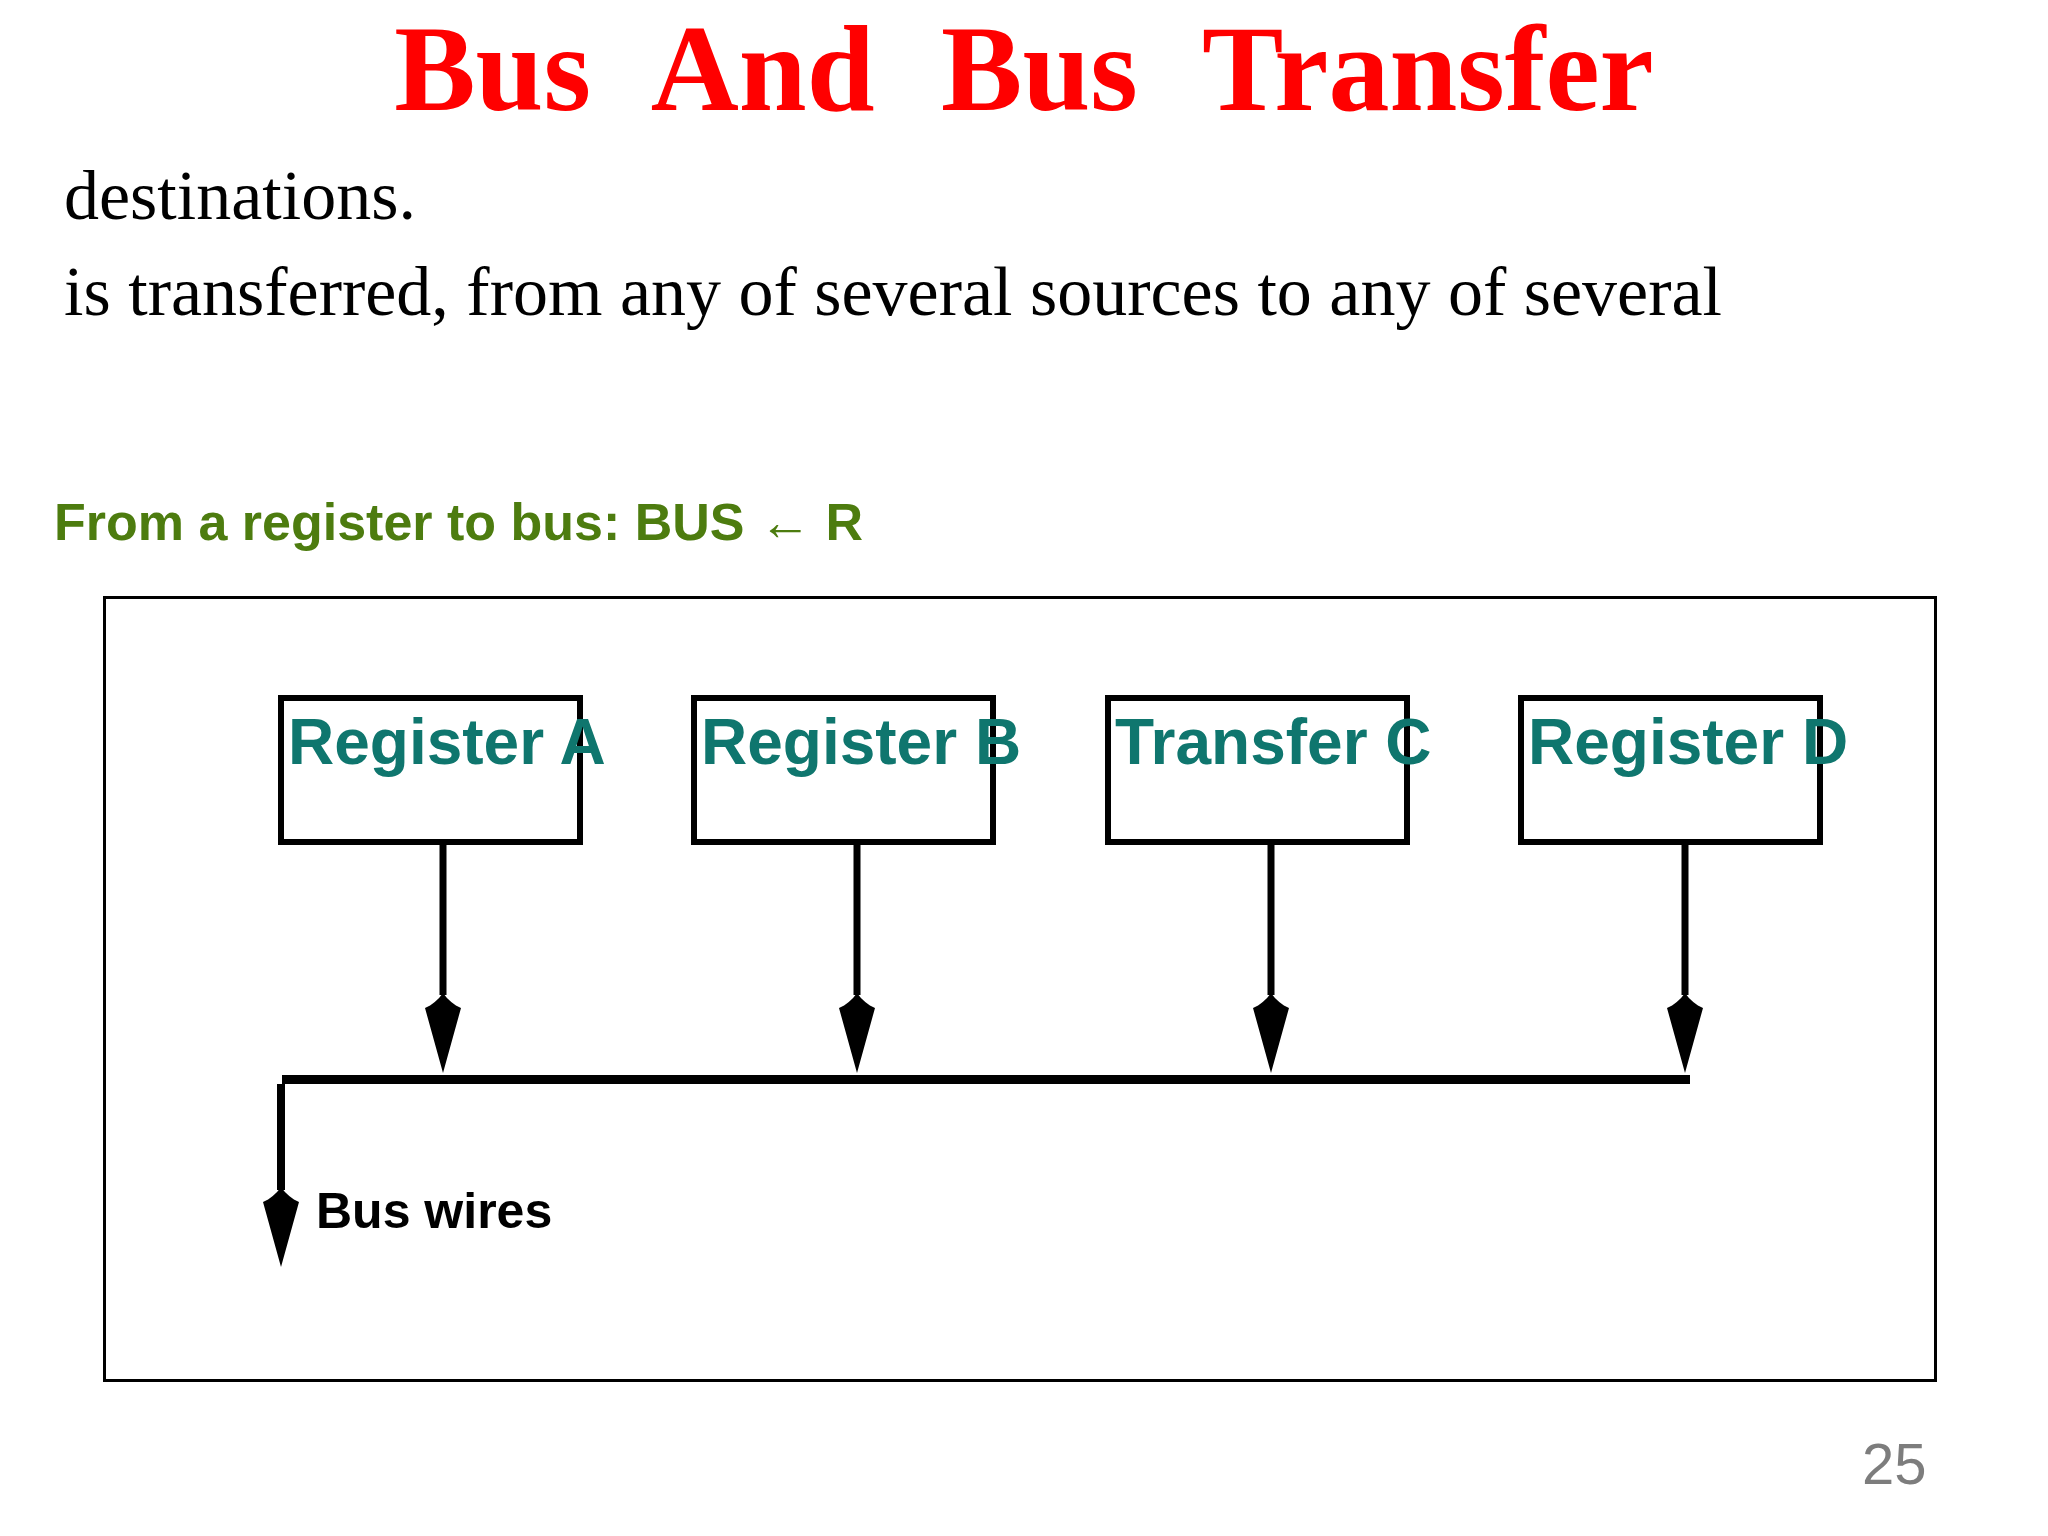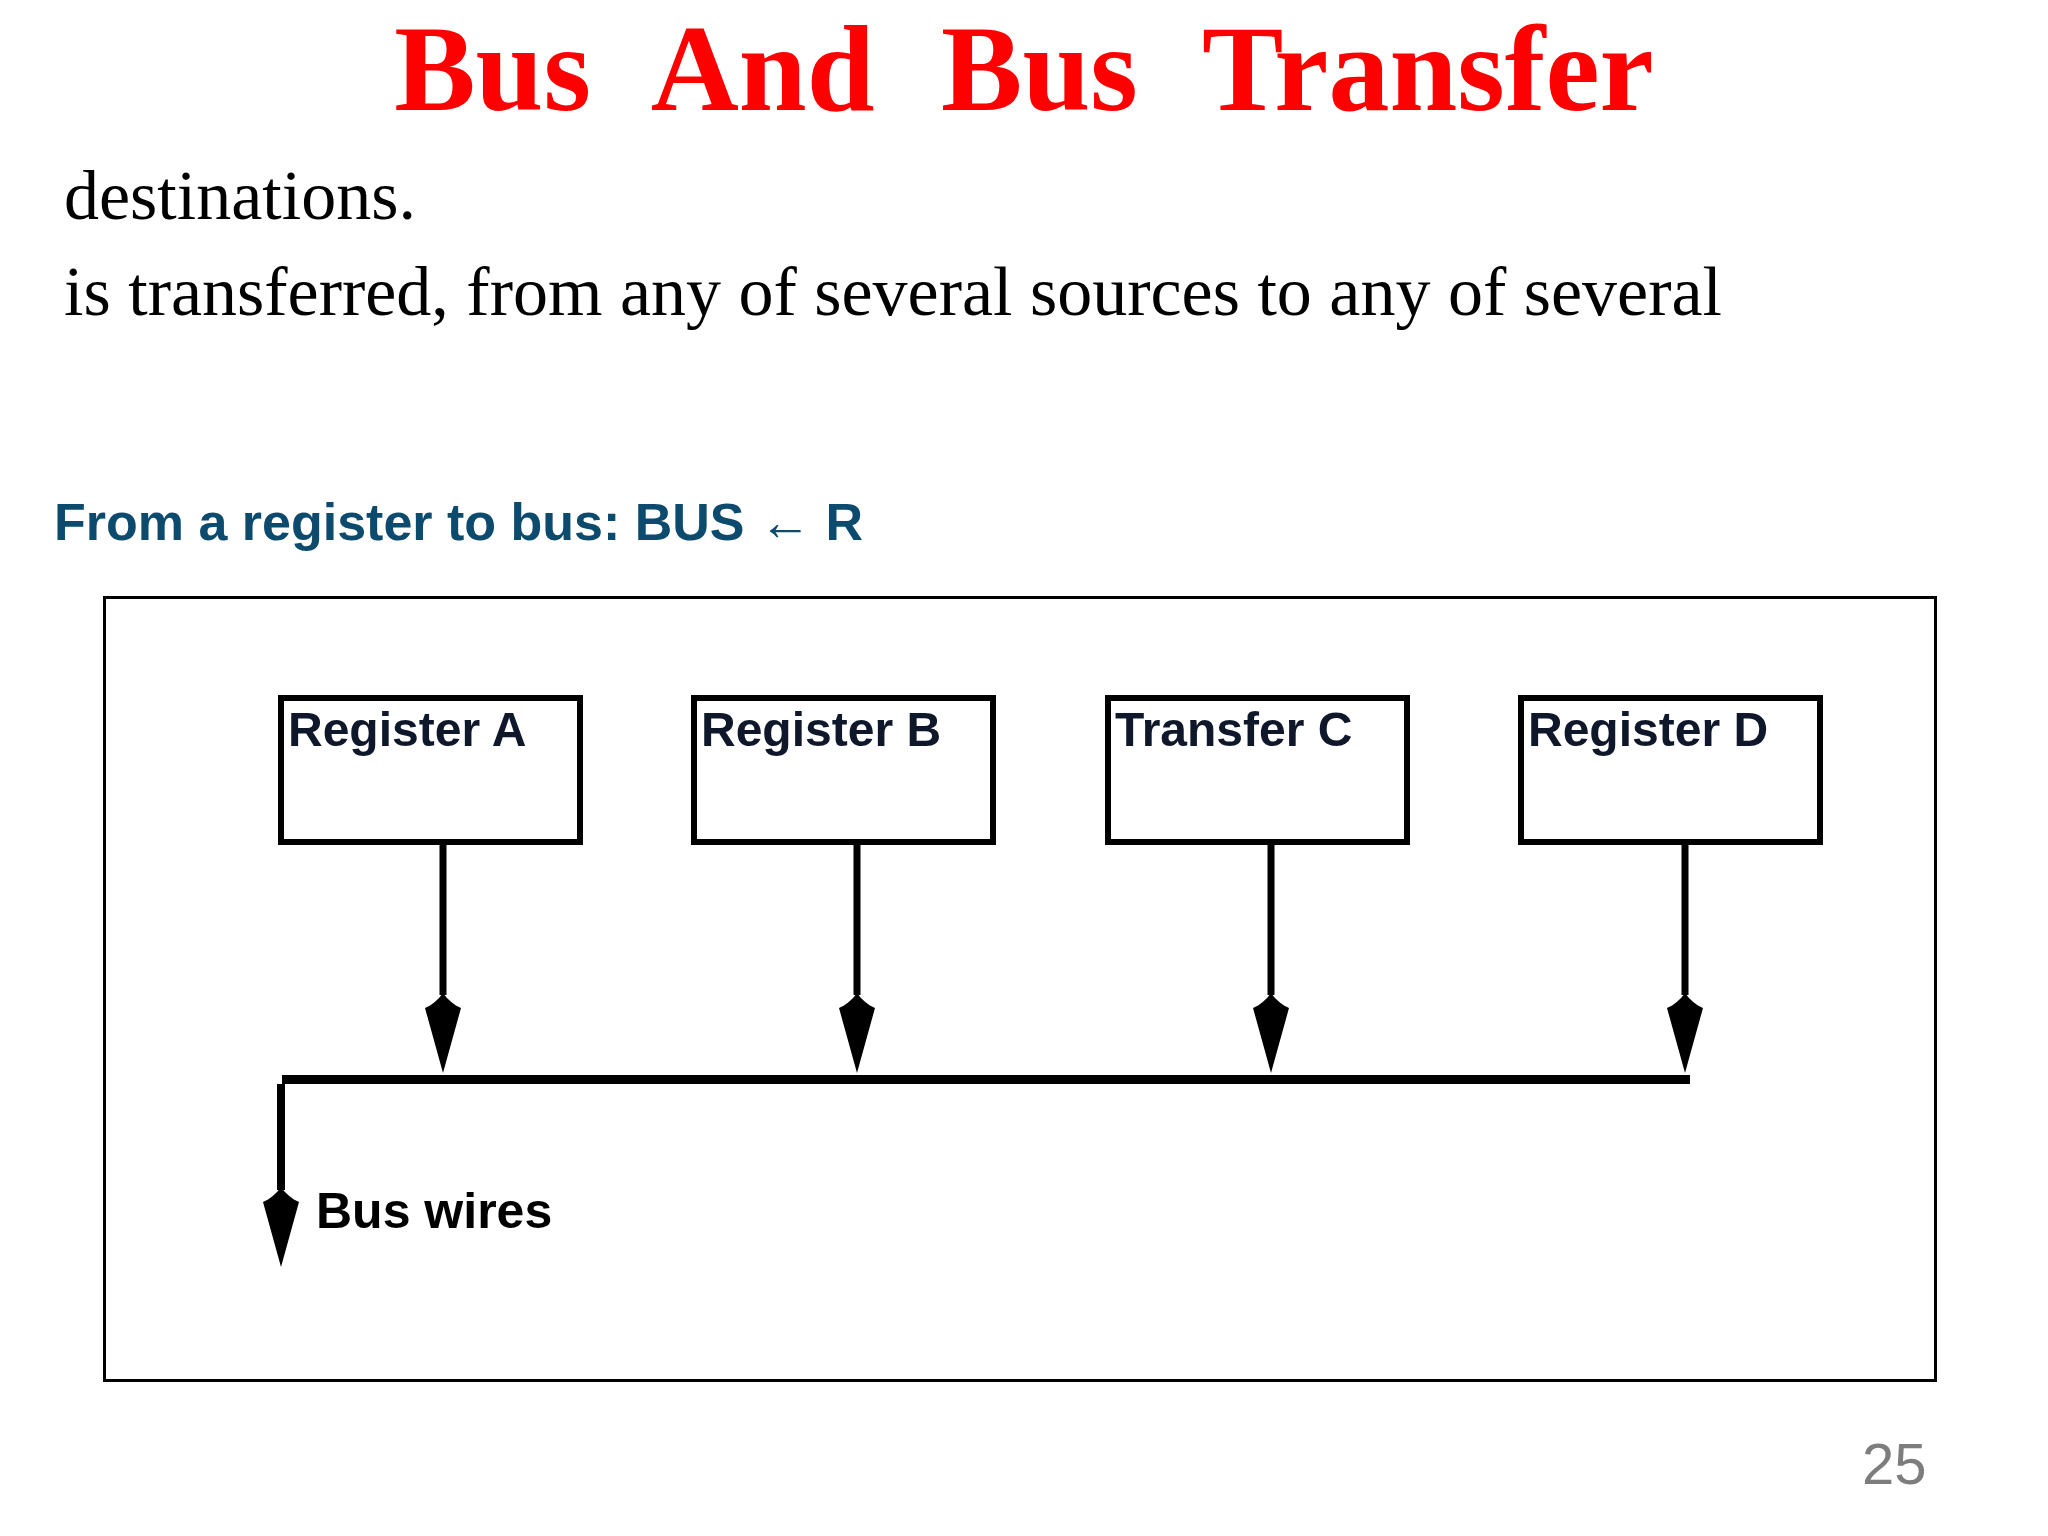--- a/index.html
+++ b/index.html
@@ -31,45 +31,45 @@
     line-height:96px;
     color:#000000;
     letter-spacing:0px;
   }
   
   #subtitle{
     top:490px; left:54px;
     font-size:52px;
     line-height:64px;
     font-weight:bold;
-    color:#0c4a6e;
+    color:#4d7c0f;
     white-space:nowrap;
   }
   
   #frame{
     left:103px; top:596px;
     width:1834px; height:786px;
     border:3px solid #000000;
     box-sizing:border-box;
     background:#ffffff;
   }
   .register-box{
     position:absolute;
     top:695px;
     width:305px; height:150px;
     border:6px solid #000000;
     box-sizing:border-box;
     background:#ffffff;
   }
   .register-label{
     font-weight:bold;
-    font-size:48px;
+    font-size:64px;
     line-height:54px;
-    padding:2px 4px;
-    color:#0f172a;
+    padding:14px 4px;
+    color:#0f766e;
     white-space:nowrap;
   }
   .arrow-svg{position:absolute; display:block;}
   #bus-line{
     position:absolute;
     left:282px; top:1075px;
     width:1408px; height:9px;
     background:#000000;
   }
   #bus-label{

